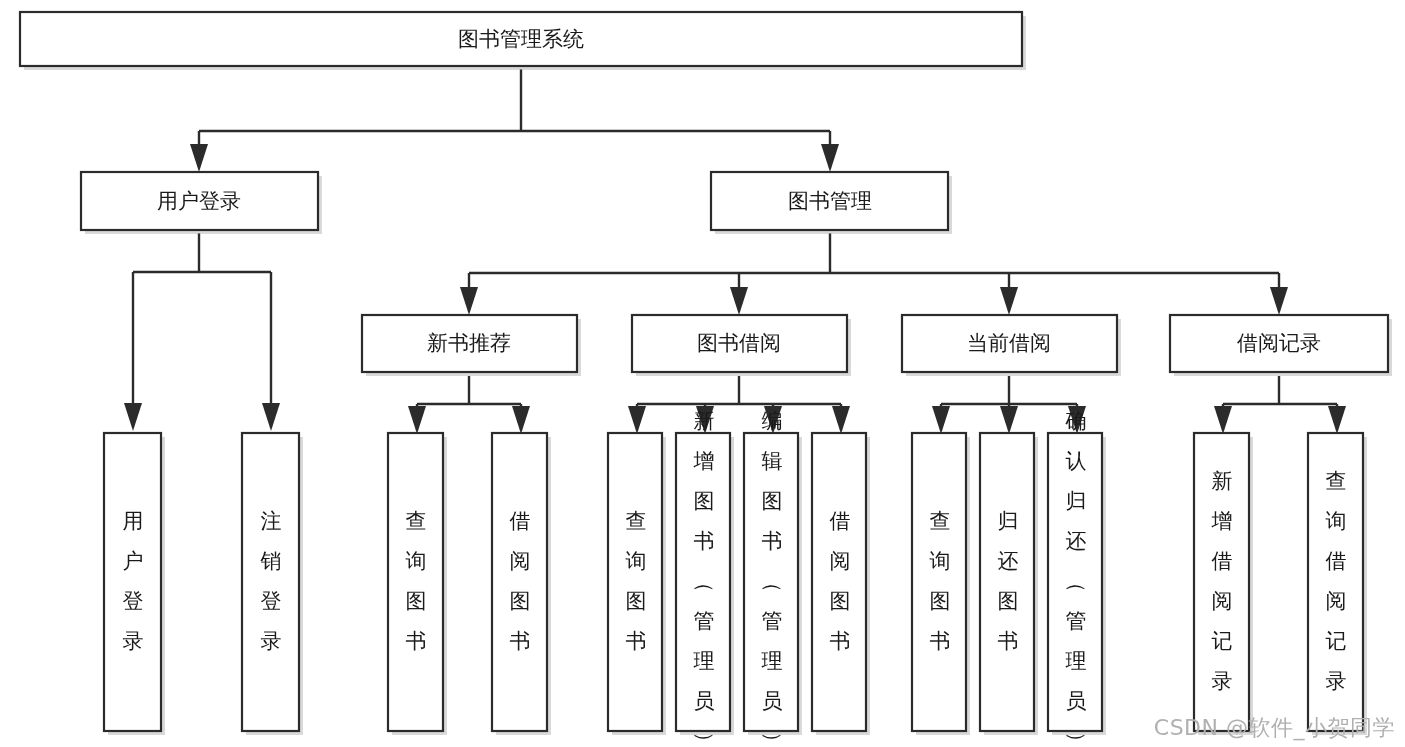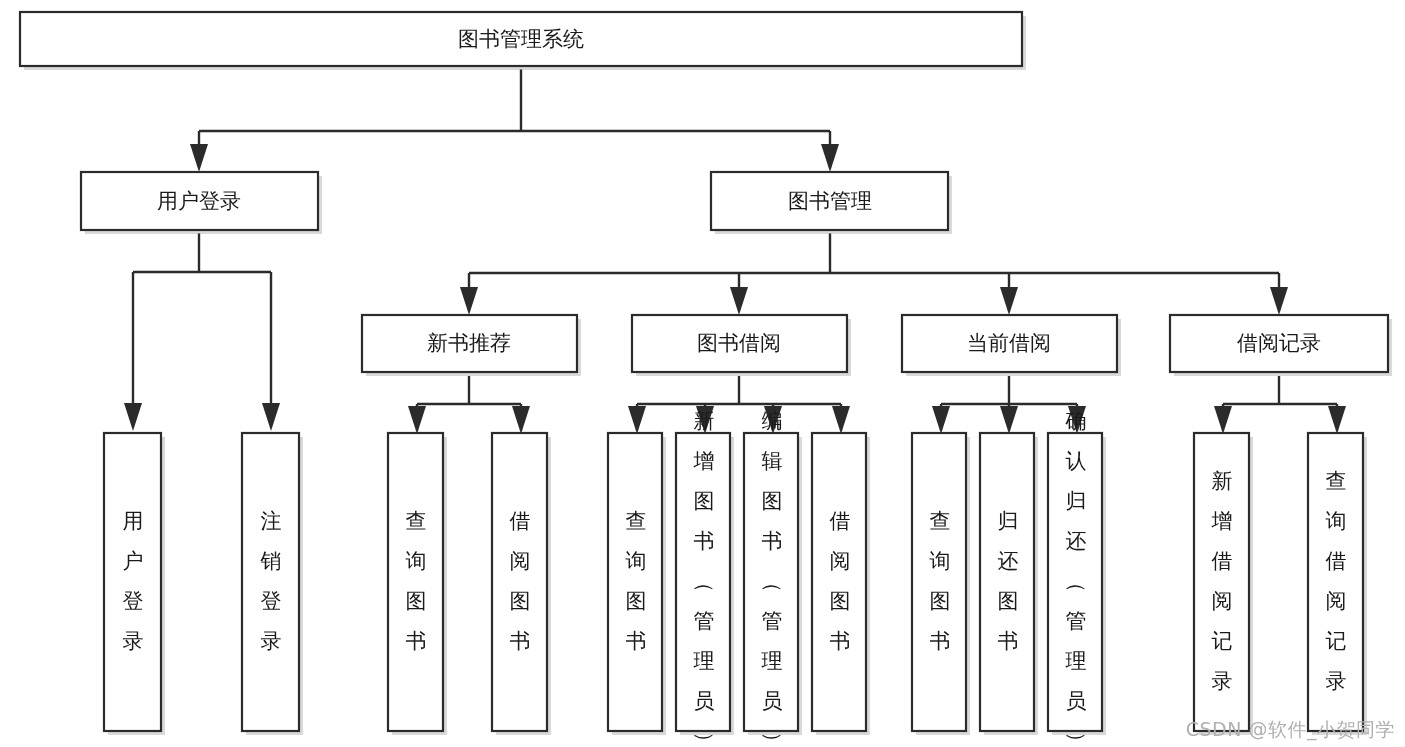--- a/index.html
+++ b/index.html
@@ -54,21 +54,21 @@
     fill: #1a1a1a;
     font-family: "DejaVu Sans", "Liberation Sans", sans-serif;
     font-size: 21px;
     text-anchor: middle;
   }
   .watermark {
     position: absolute;
     right: 10px;
     bottom: 4px;
     font-family: "DejaVu Sans", "Liberation Sans", sans-serif;
-    font-size: 19px;
+    font-size: 22px;
     color: #b0b0b0;
     white-space: nowrap;
     letter-spacing: 0.5px;
     user-select: none;
   }
 </style>
 </head>
 <body>
 
 <div id="diagram-root">

